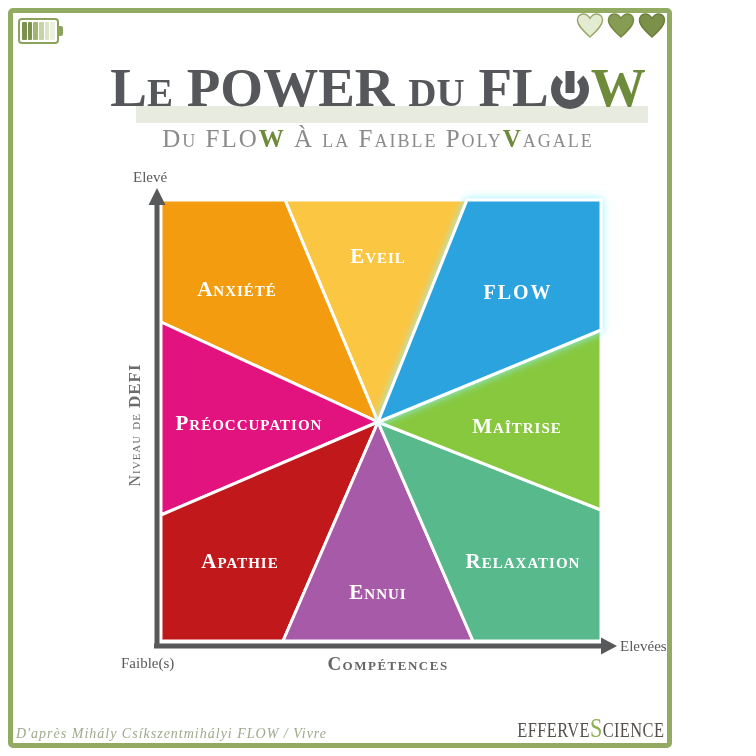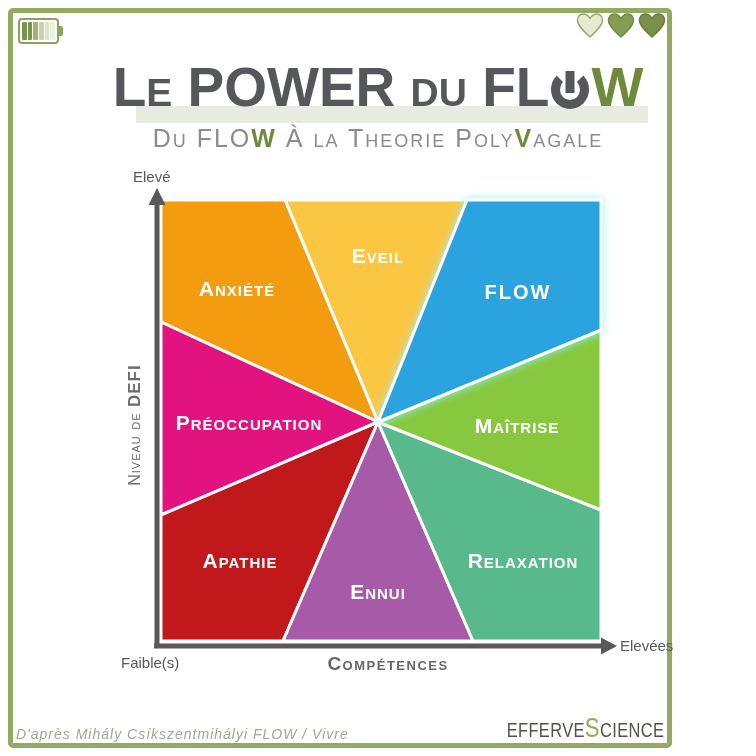--- a/index.html
+++ b/index.html
@@ -1,17 +1,17 @@
 <!DOCTYPE html>
 <html><head>
 <meta charset="utf-8">
 <style>
   html,body{margin:0;padding:0;background:#fff;}
   .page{position:relative;width:680px;height:756px;background:#fff;overflow:hidden;
-        font-family:Liberation Sans, sans-serif;border-radius:23px;}
+        font-family:Liberation Serif, serif;border-radius:23px;}
   .frame{position:absolute;left:8px;top:8px;right:8px;bottom:8px;border:5px solid #93AA62;
          border-radius:5px;pointer-events:none;}
   
   .battery{position:absolute;left:18px;top:18px;width:41px;height:26px;border:2px solid #8BA35A;
            border-radius:4px;box-sizing:border-box;display:flex;gap:1px;padding:2px;background:#fff;}
   .battery .cell{flex:1;border-radius:1px;}
   .battery-nub{position:absolute;left:59px;top:26px;width:4px;height:10px;background:#8BA35A;
                border-radius:0 2px 2px 0;}
   
   .hearts{position:absolute;right:14px;top:12px;display:flex;gap:3px;}
@@ -76,21 +76,21 @@
       <path d="M12 21 C5 14.5 1.2 10.5 1.2 6.4 C1.2 3.4 3.4 1.2 6.2 1.2 C8.6 1.2 10.6 2.6 12 5 C13.4 2.6 15.4 1.2 17.8 1.2 C20.6 1.2 22.8 3.4 22.8 6.4 C22.8 10.5 19 14.5 12 21 Z" stroke-width="1.2" stroke="#6A7E3C" fill="#7B9048"></path>
     </svg>
   </div>
 
   <div class="header">
     <h1 class="title" style="color: rgb(85, 87, 90);">
       <span class="title-band" style="background-color: rgb(232, 235, 224);"></span>
       <span class="seg">Le </span><span class="seg">POWER</span><span class="seg"> du </span><span class="seg">FL</span><span class="power-o"></span><span class="seg" style="color: rgb(110, 139, 59);">W</span>
     </h1>
     <h2 class="subtitle" style="color: rgb(139, 139, 139);">
-      <span>Du FLO</span><span class="accent" style="color: rgb(110, 139, 59);">W</span><span> À la Theorie Poly</span><span class="accent" style="color: rgb(110, 139, 59);">V</span><span>agale</span>
+      <span>Du FLO</span><span class="accent" style="color: rgb(110, 139, 59);">W</span><span> À la Faible Poly</span><span class="accent" style="color: rgb(110, 139, 59);">V</span><span>agale</span>
     </h2>
   </div>
 
   <svg class="chart-svg" viewBox="0 0 756 756">
     <defs>
       <filter id="flow-glow" x="-25%" y="-25%" width="150%" height="150%">
         <feDropShadow dx="0" dy="0" stdDeviation="4.5" flood-opacity="1" flood-color="#8DF2FF"></feDropShadow>
       </filter>
     </defs>
 

